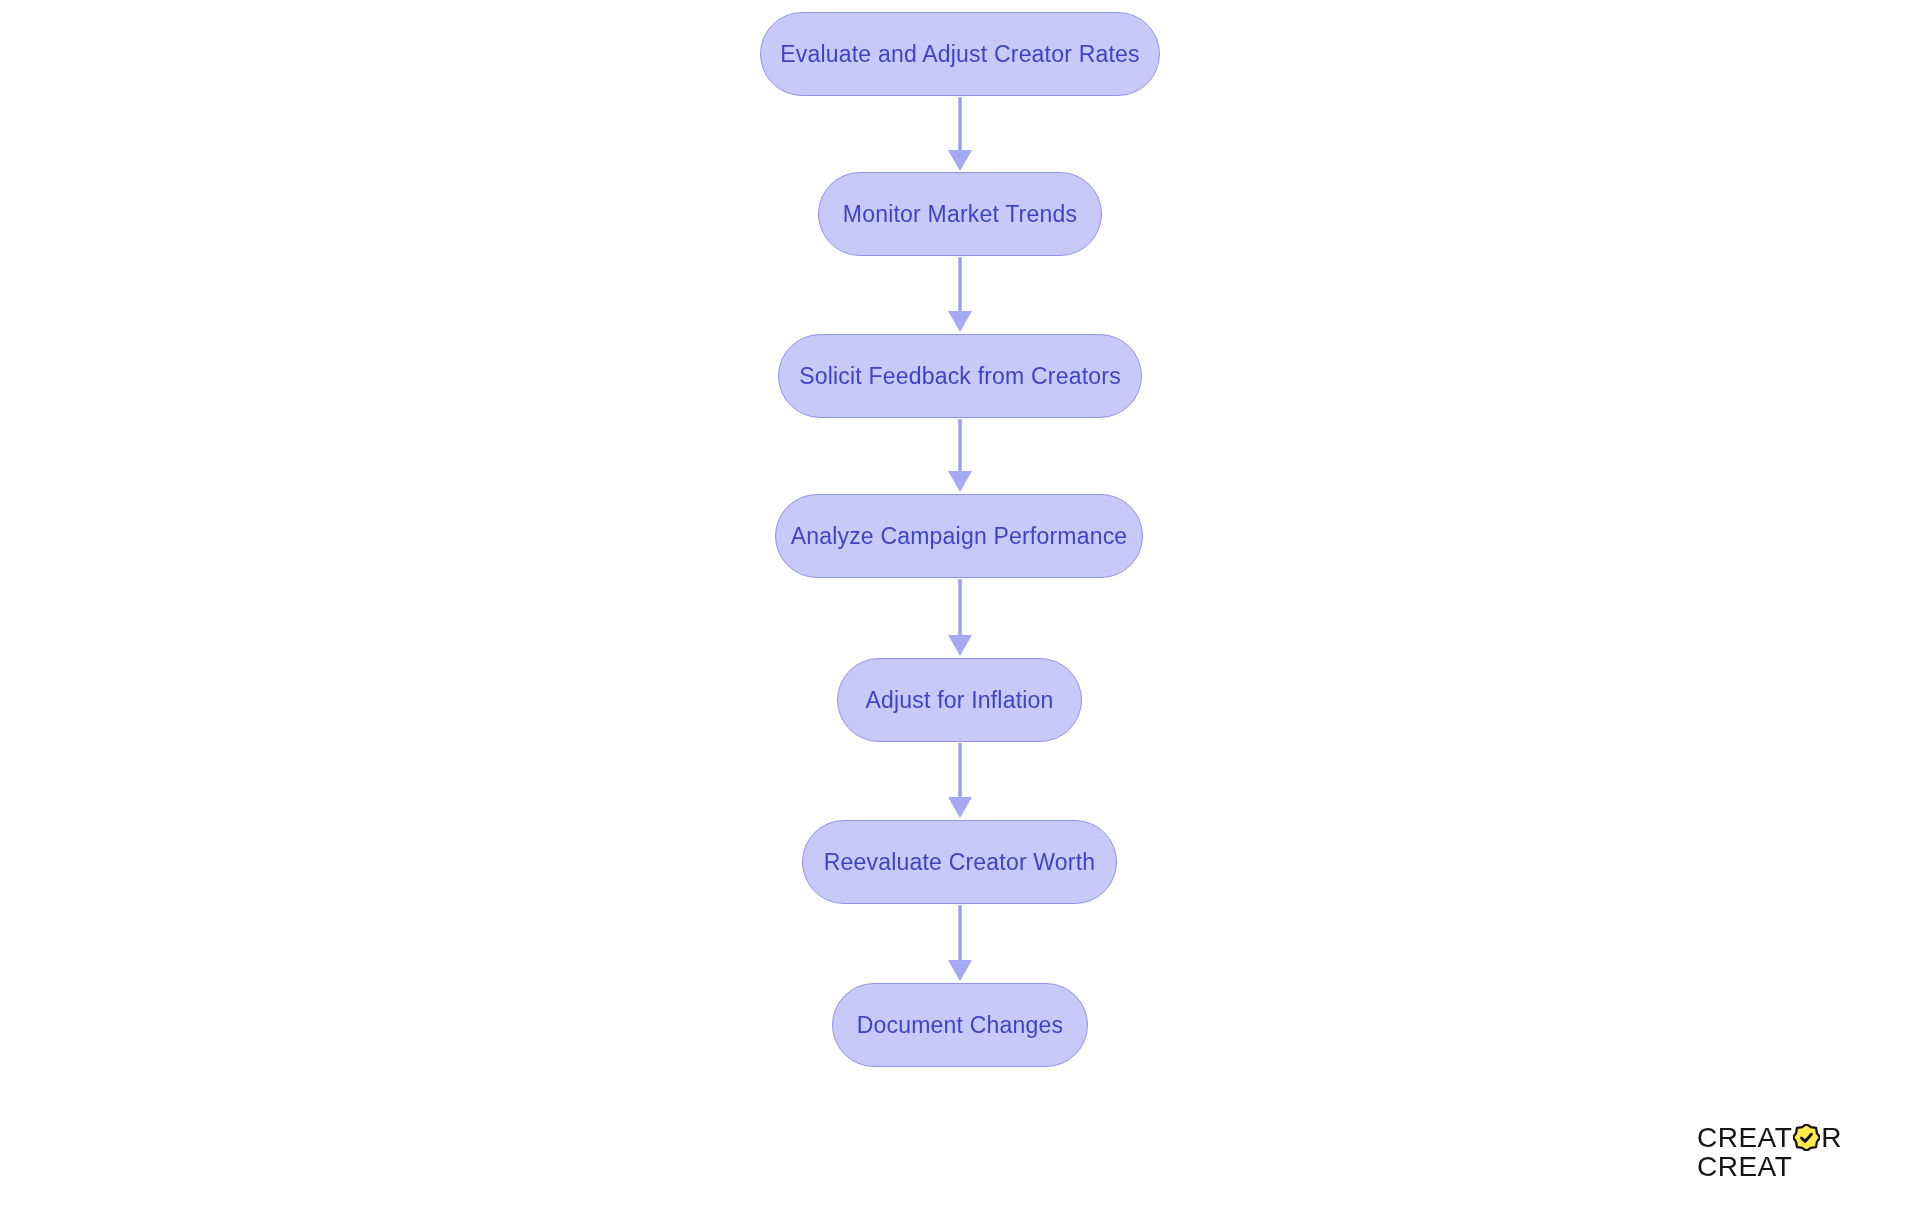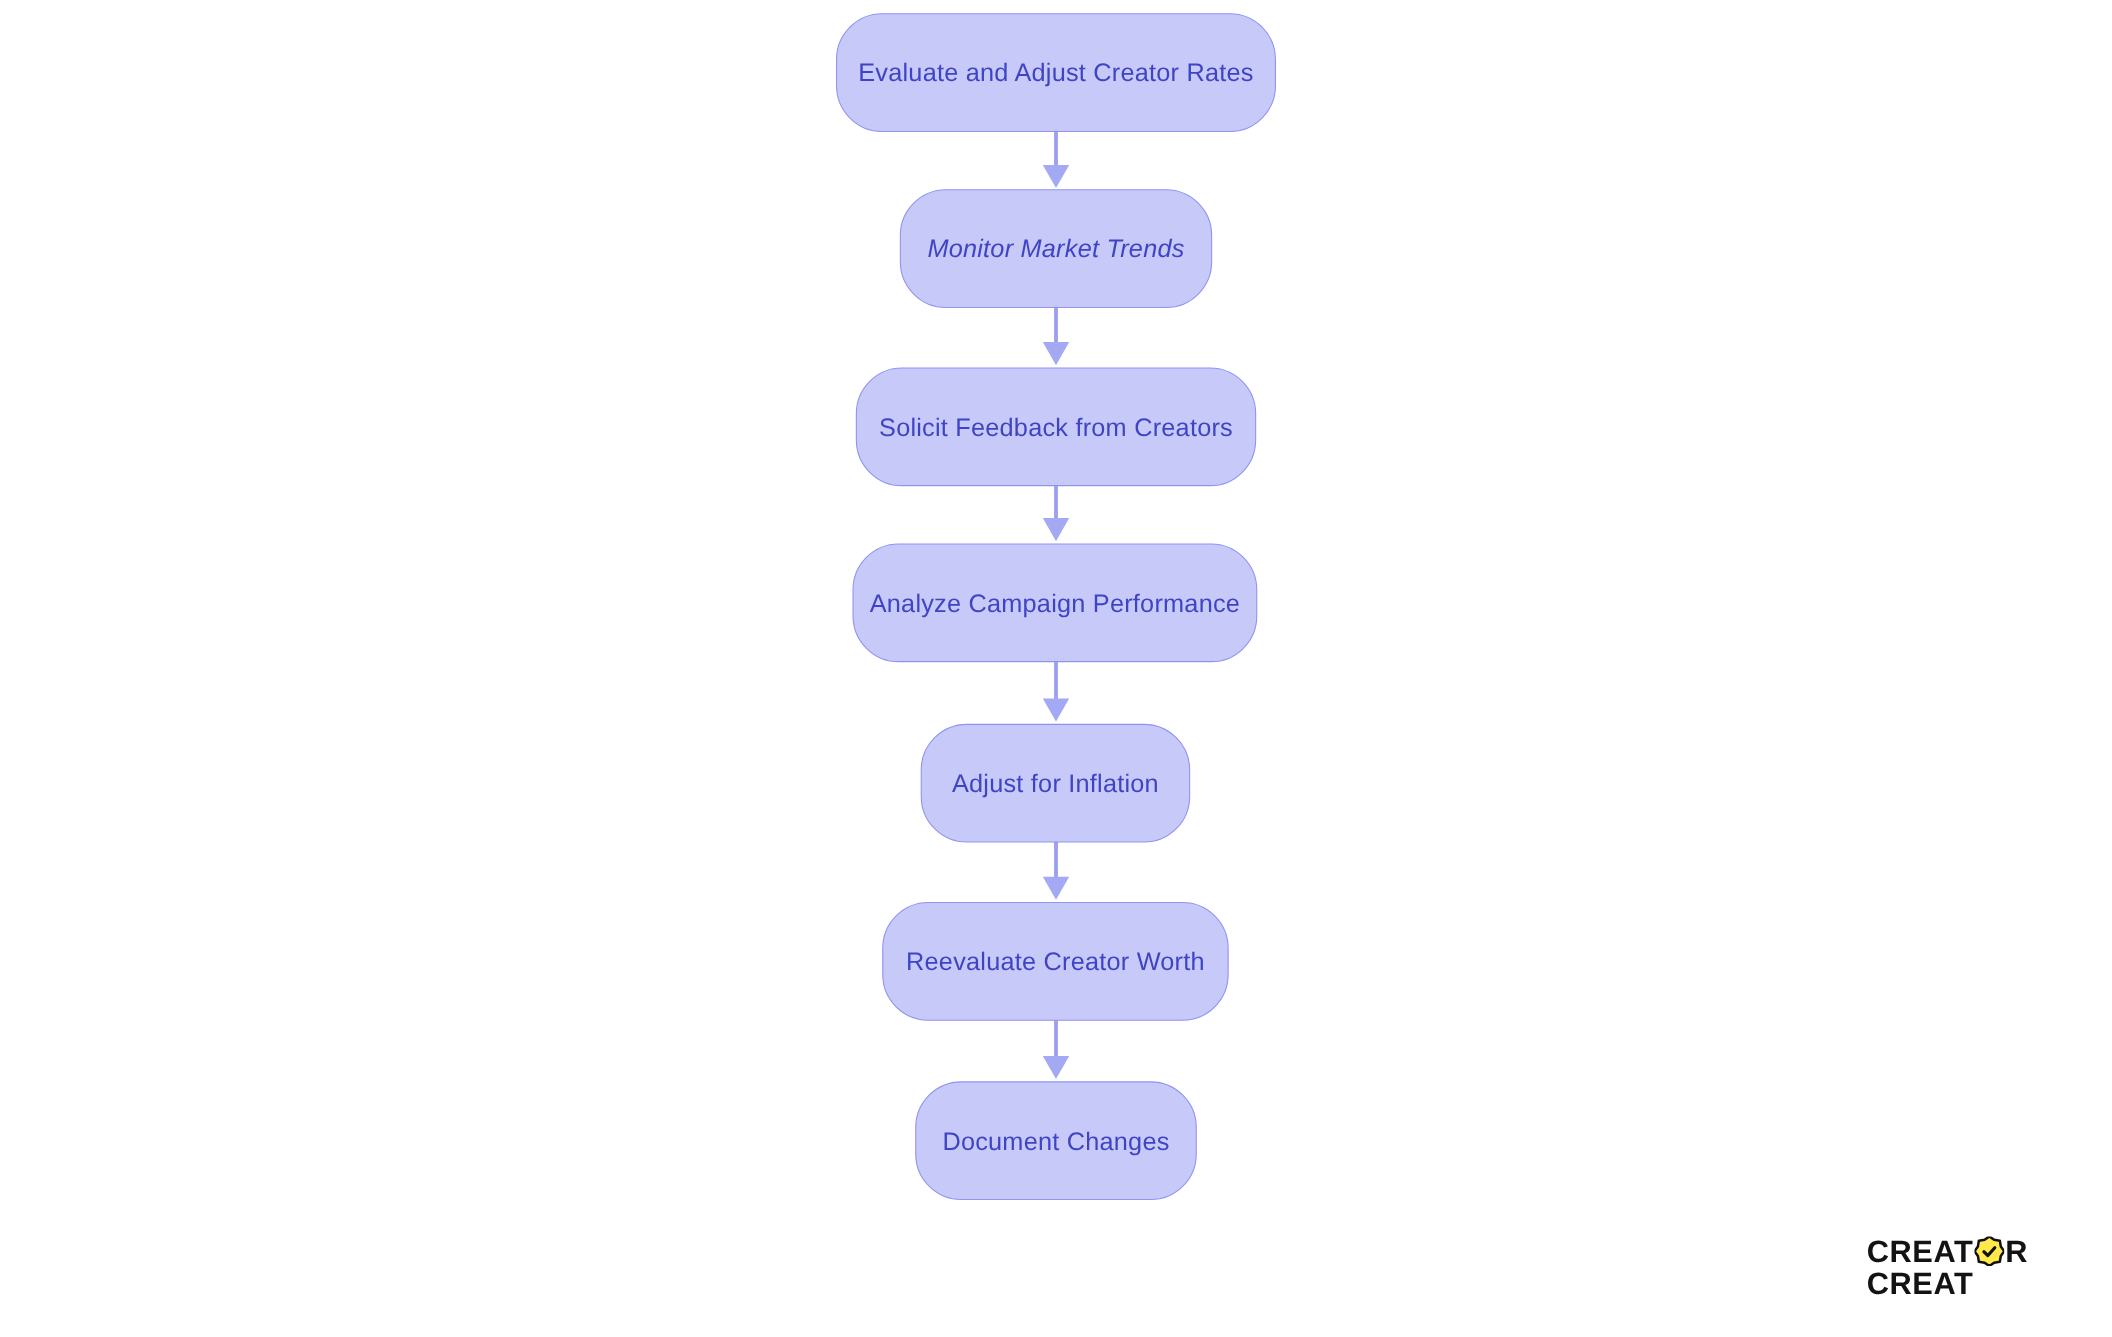--- a/index.html
+++ b/index.html
@@ -18,47 +18,47 @@
     background: #ffffff;
   }
   .arrow-layer {
     position: absolute;
     left: 0; top: 0;
     width: 1920px; height: 1215px;
     pointer-events: none;
   }
   .flow-node {
     position: absolute;
-    height: 108px;
+    height: 84px;
     border-radius: 42px;
     background: #c7c9f8;
     border: 1.5px solid #9094ef;
     color: #3f44c4;
     font-size: 23px;
     letter-spacing: 0.2px;
     display: flex;
     align-items: center;
     justify-content: center;
     white-space: nowrap;
     text-align: center;
   }
   .node-1 { left: 760px; top:  12px; width: 400px; }
-  .node-2 { left: 818px; top: 172px; width: 284px; font-style: italic; }
+  .node-2 { left: 818px; top: 172px; width: 284px; }
   .node-3 { left: 778px; top: 334px; width: 364px; }
   .node-4 { left: 775px; top: 494px; width: 368px; }
   .node-5 { left: 837px; top: 658px; width: 245px; }
   .node-6 { left: 802px; top: 820px; width: 315px; text-align: right; }
   .node-7 { left: 832px; top: 983px; width: 256px; }
 
   .logo {
     position: absolute;
     left: 1697px;
     top: 1123px;
     color: #131313;
-    font-weight: 700;
+    font-weight: 400;
     font-size: 28px;
     line-height: 29px;
     letter-spacing: 0.5px;
     display: flex;
     flex-direction: column;
   }
   .logo-line { display: flex; align-items: center; }
   .logo-badge {
     display: inline-block;
     width: 27px; height: 27px;

